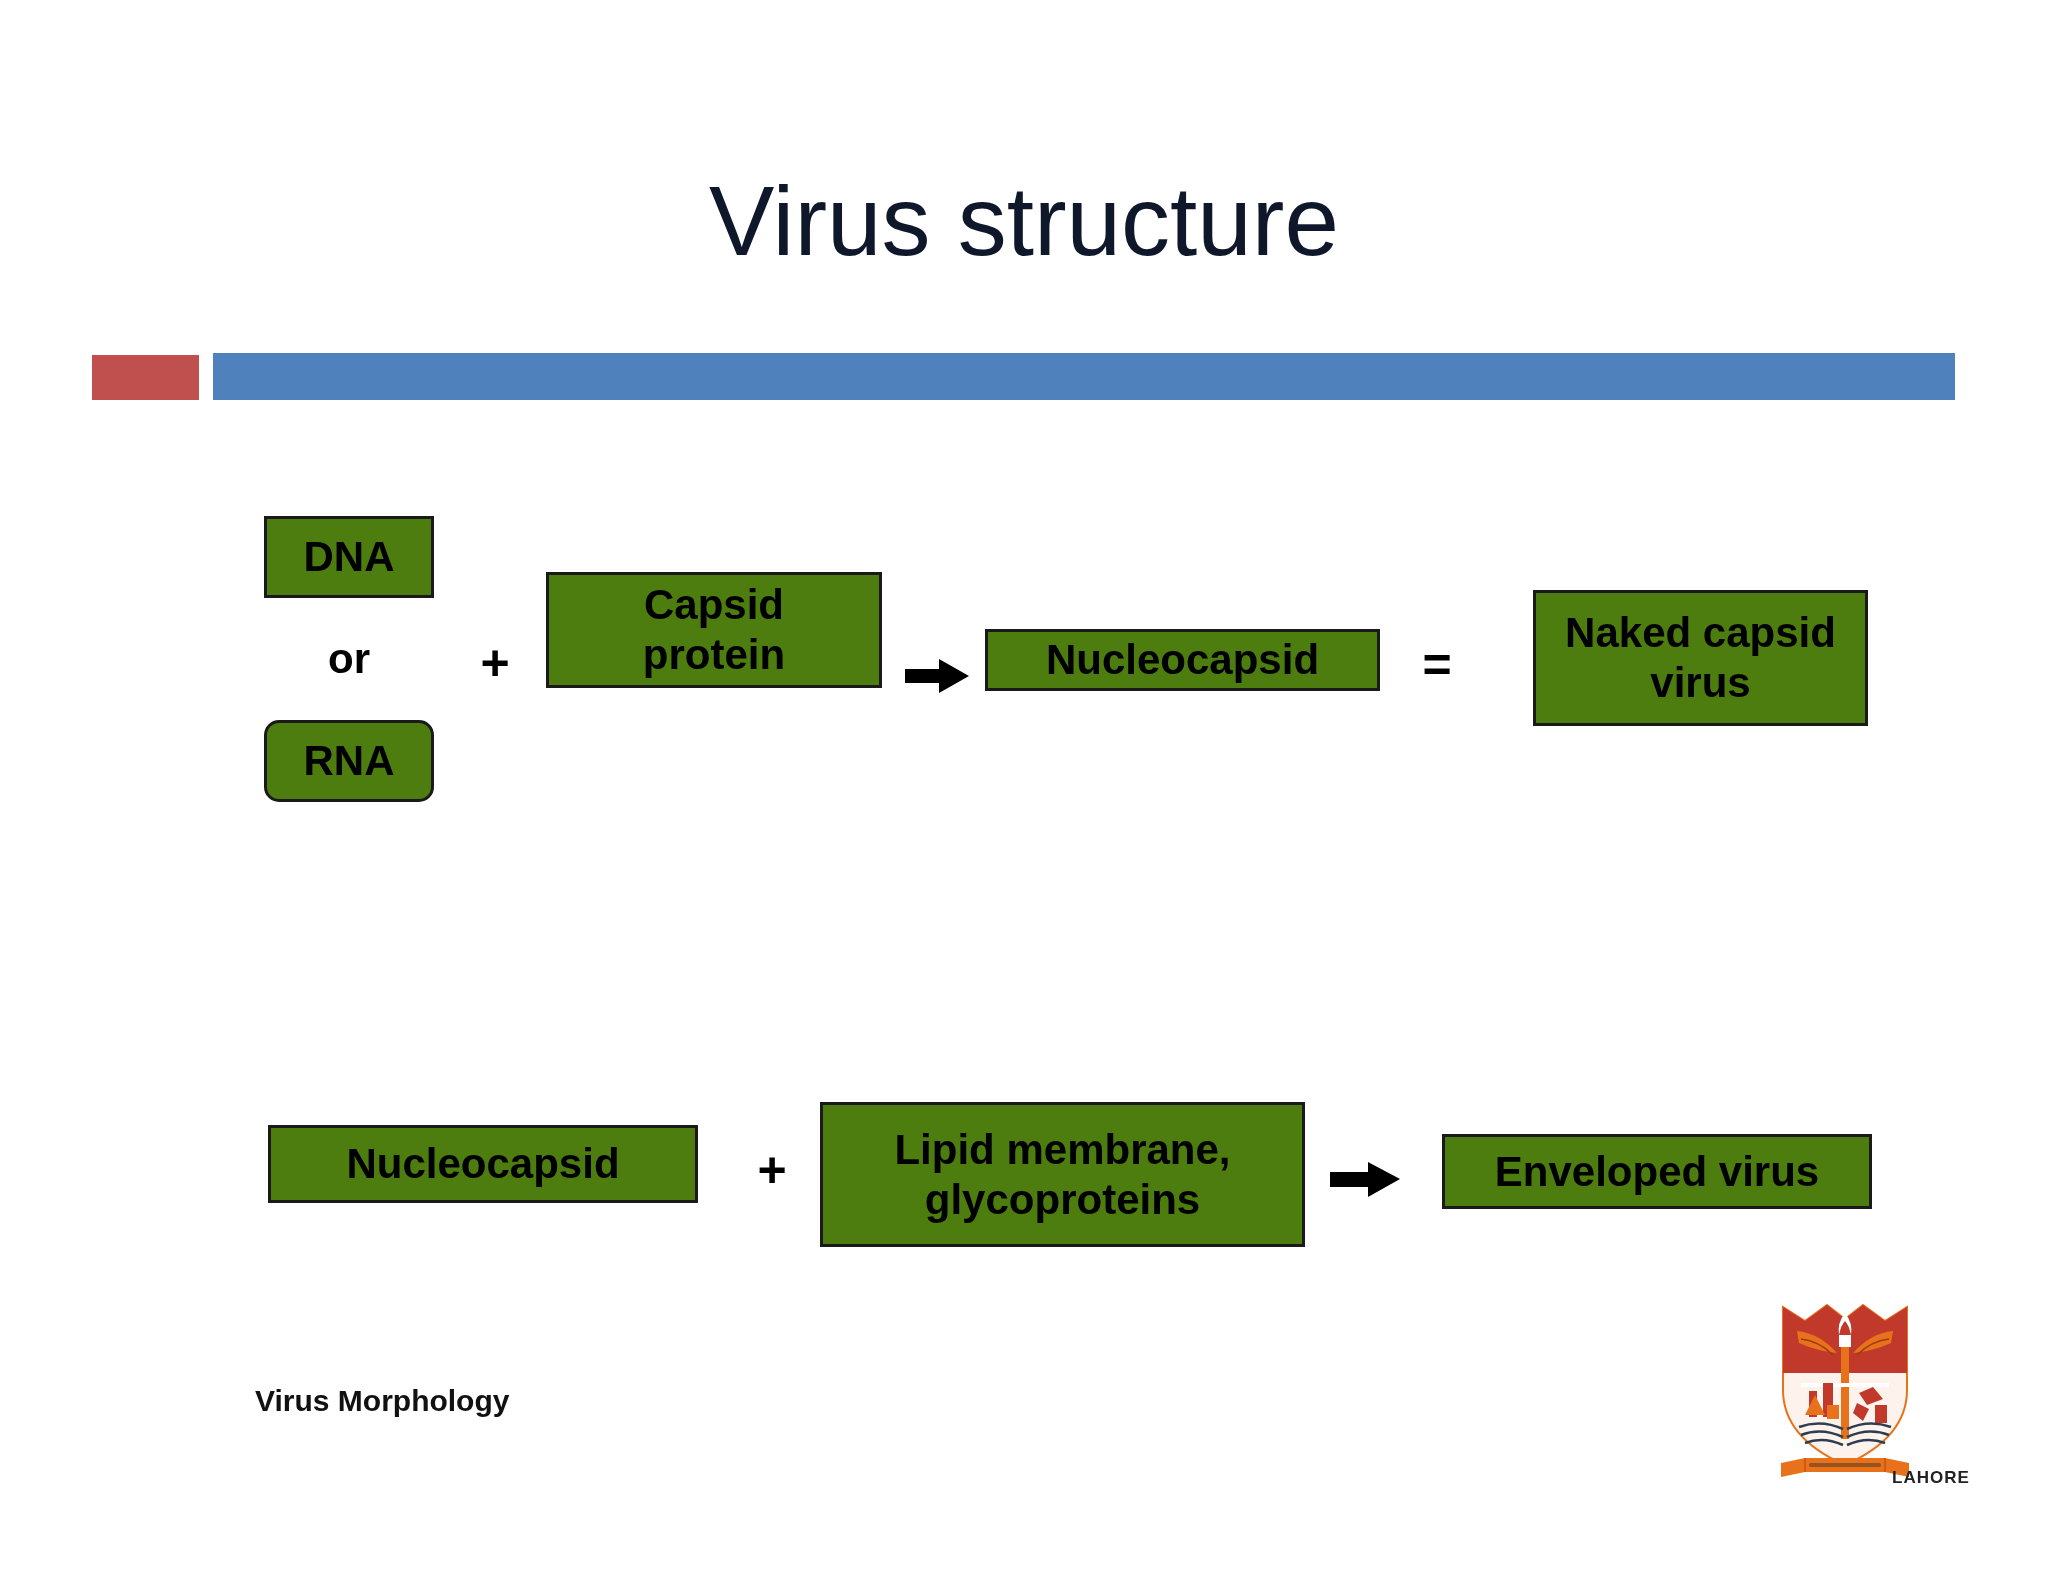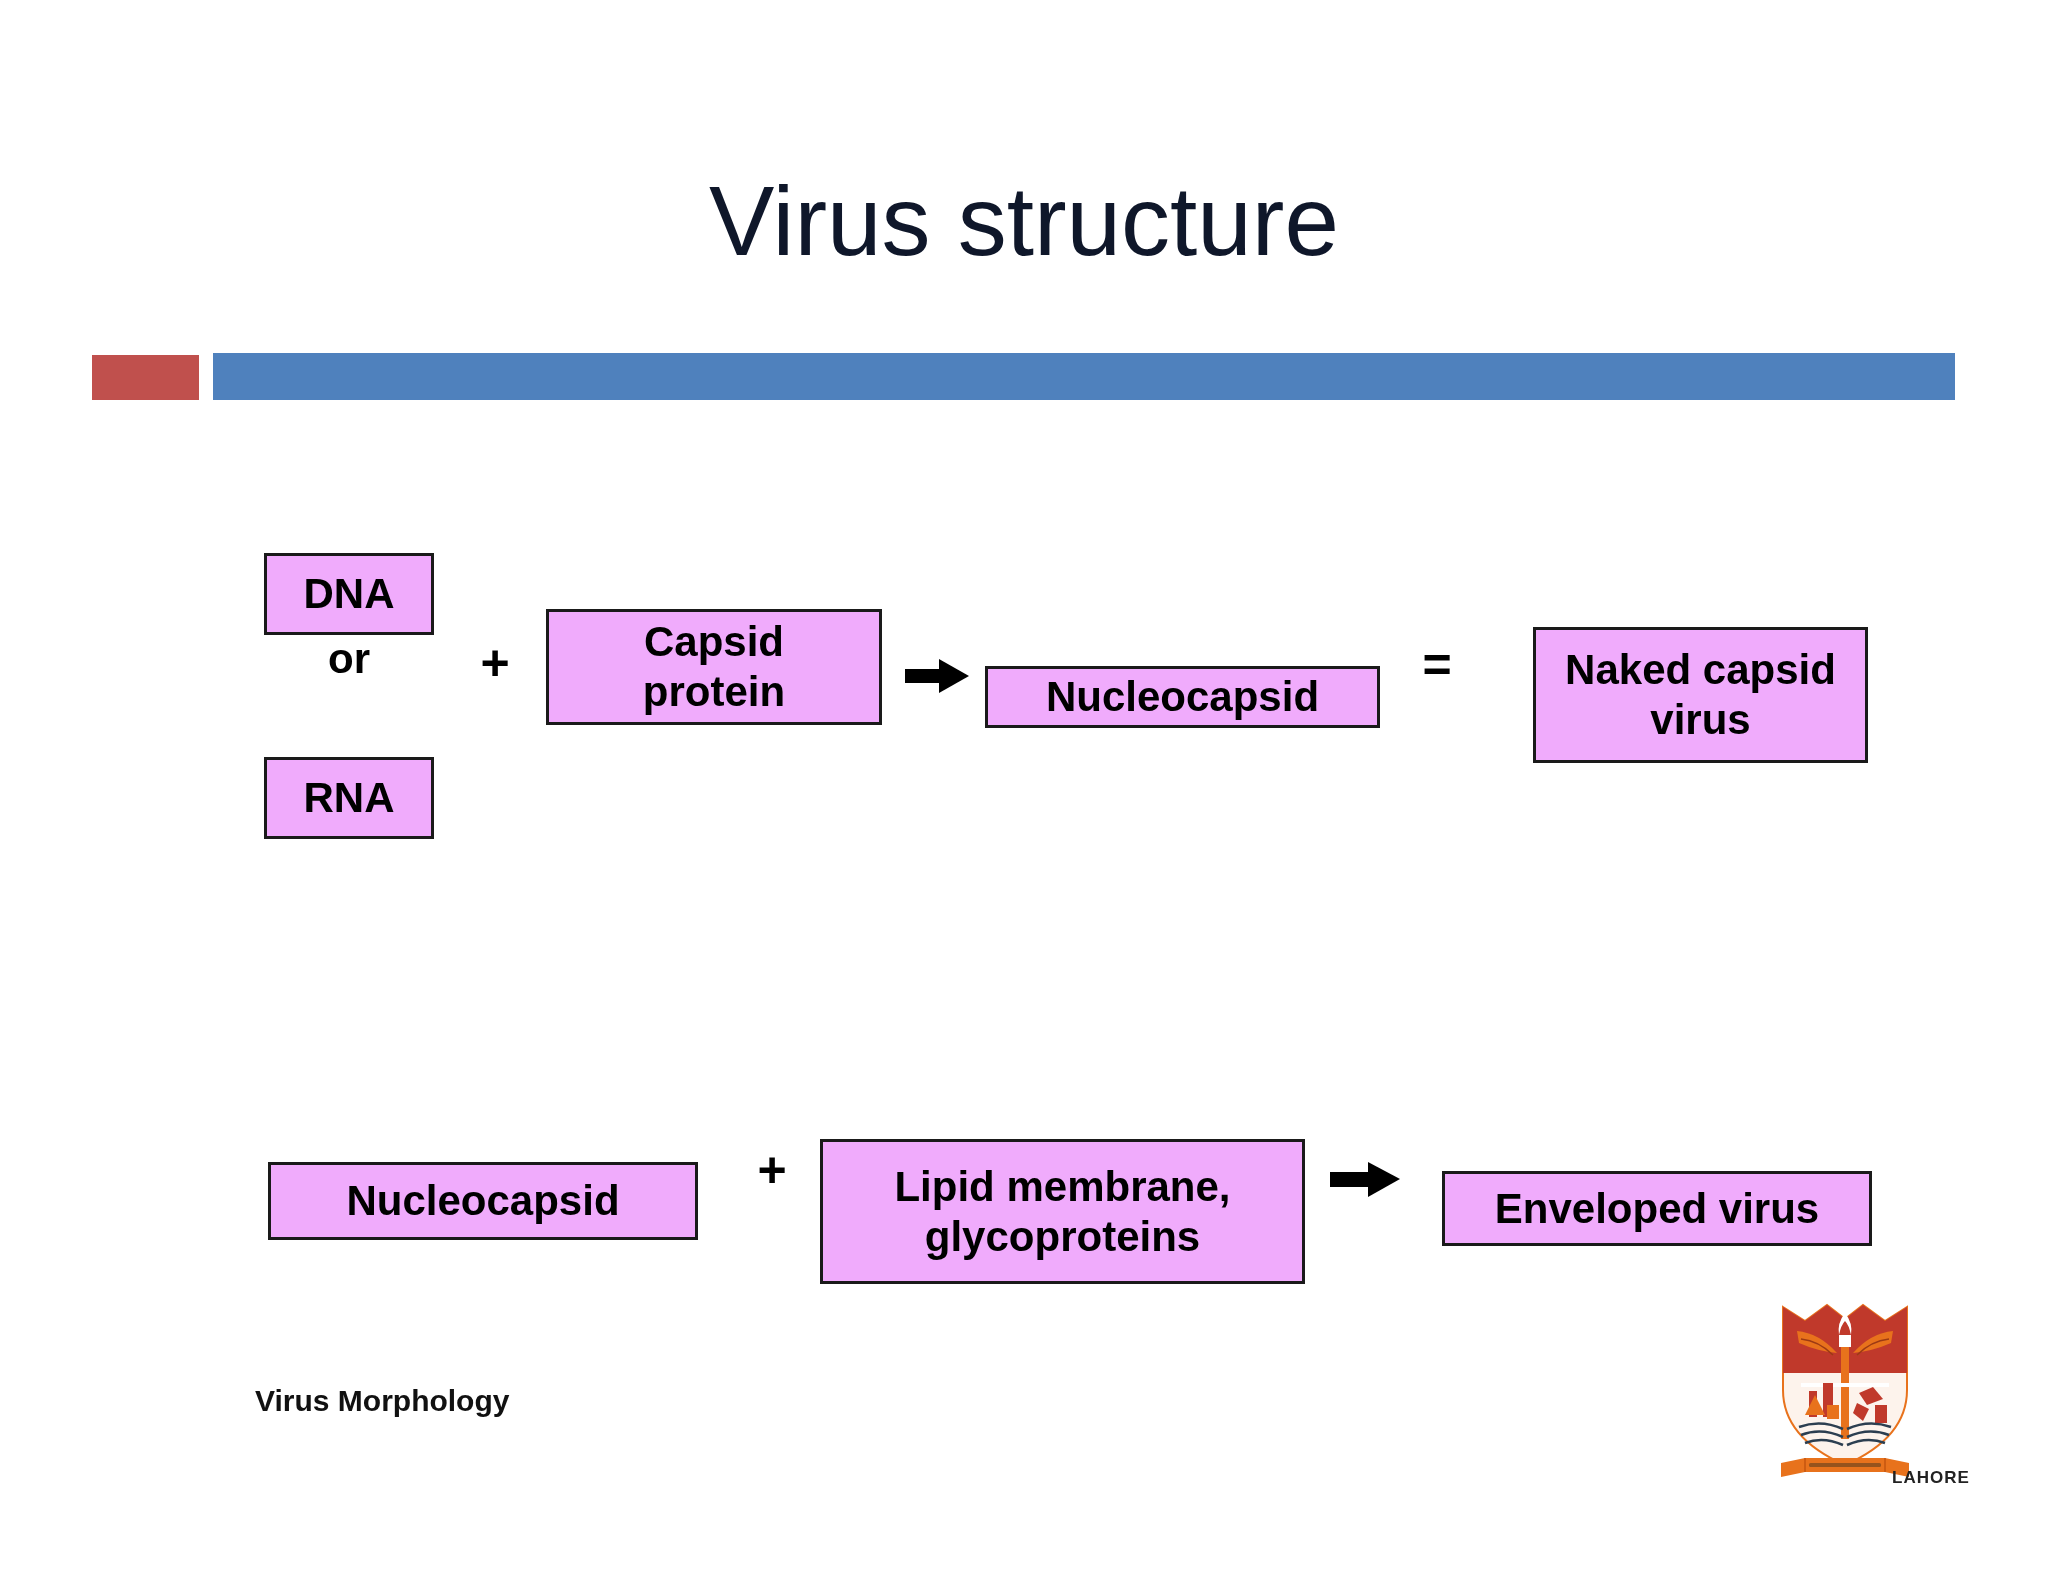--- a/index.html
+++ b/index.html
@@ -49,30 +49,29 @@
     width: 1742px;
     height: 47px;
     background: #4F81BD;
   }
 
   
   .dbox {
     position: absolute;
     box-sizing: border-box;
     border: 3px solid #1a1a1a;
-    background: #f0abfc;
+    background: #4d7c0f;
     display: flex;
     align-items: center;
     justify-content: center;
     text-align: center;
     font-weight: bold;
     color: #000000;
     line-height: 1.18;
     padding: 3px 8px;
-    margin-top: 37px;
   }
   .opsym {
     position: absolute;
     font-weight: bold;
     color: #000000;
     text-align: center;
     line-height: 1;
   }
   .plain-label {
     position: absolute;
@@ -87,20 +86,21 @@
     left: 264px; top: 516px; width: 170px; height: 82px;
     font-size: 42px;
   }
   #label-or {
     left: 264px; top: 638px; width: 170px;
     font-size: 42px;
   }
   #box-rna {
     left: 264px; top: 720px; width: 170px; height: 82px;
     font-size: 42px;
+    border-radius: 15px;
   }
   #plus-1 {
     left: 460px; top: 638px; width: 70px;
     font-size: 50px;
   }
   #box-capsid {
     left: 546px; top: 572px; width: 336px; height: 116px;
     font-size: 42px;
   }
   #arrow-1 {

